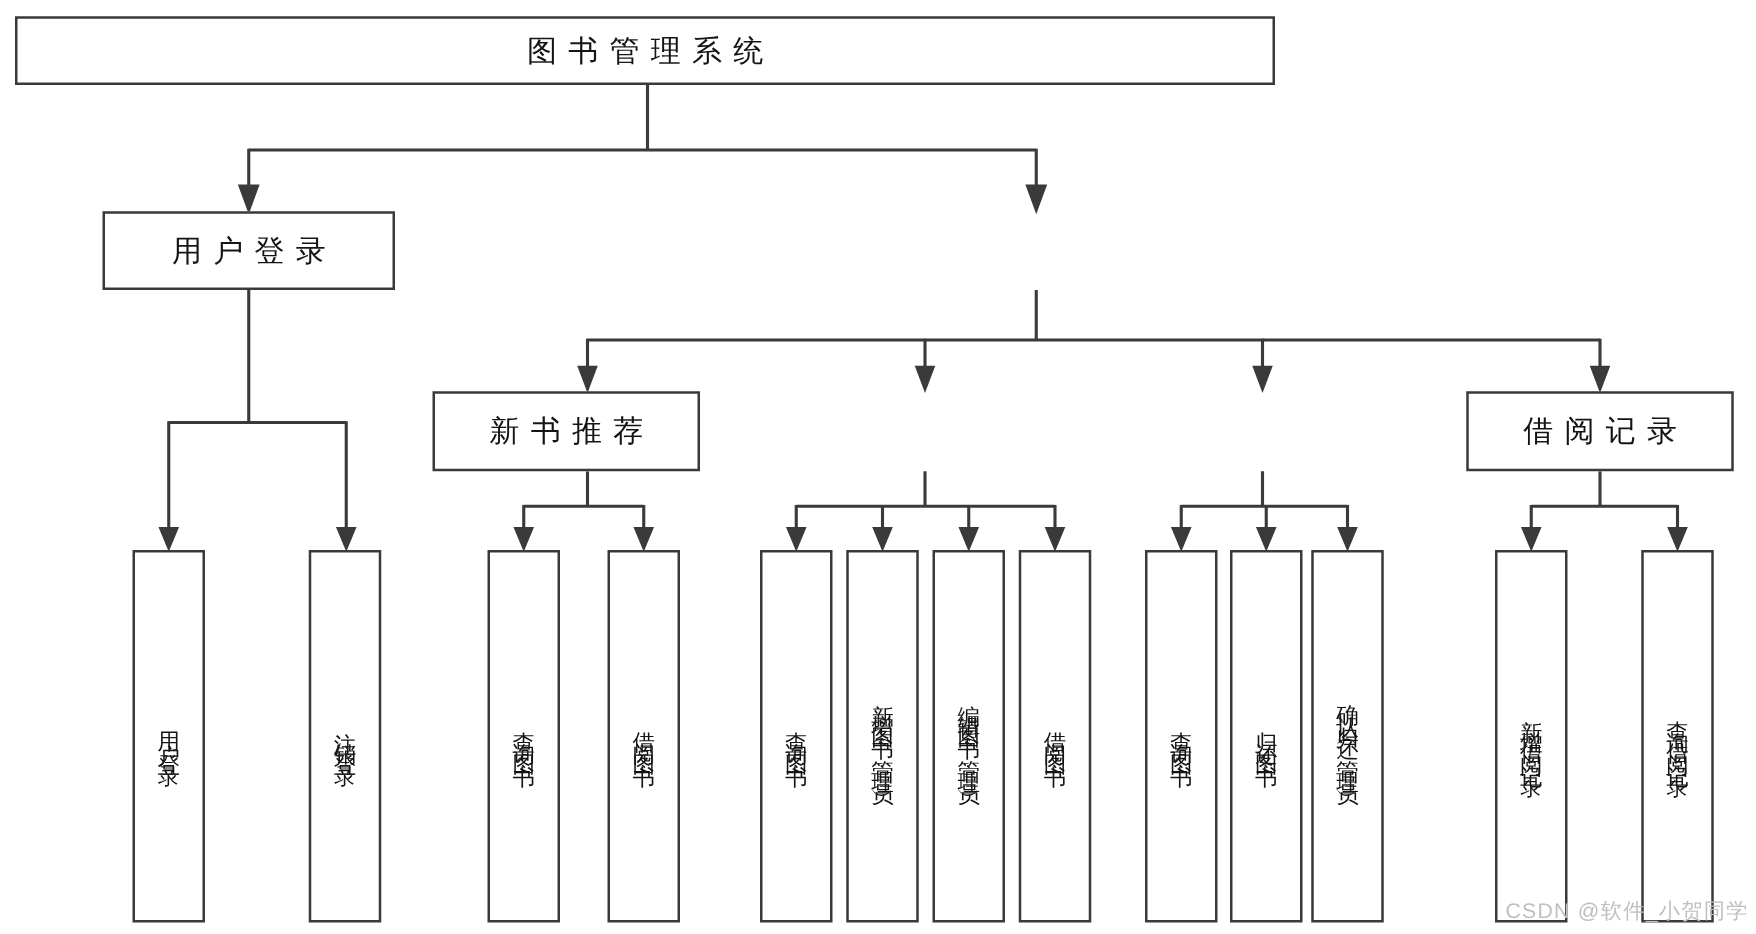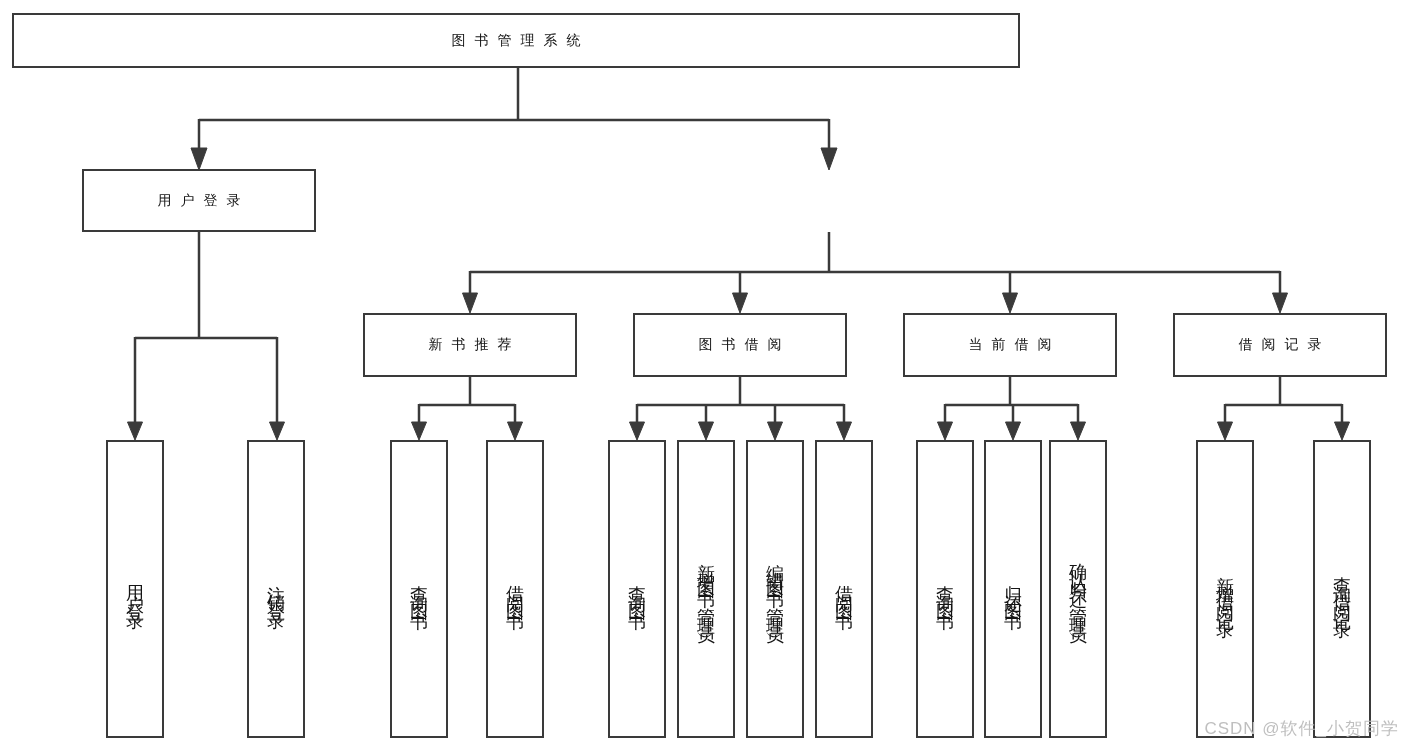--- a/index.html
+++ b/index.html
@@ -24,21 +24,21 @@
   .box{
     position:absolute;
     box-sizing:border-box;
     border:2.5px solid var(--border);
     background:#fff;
     display:flex;
     align-items:center;
     justify-content:center;
   }
   .hbox{
-    font-size:14px;
+    font-size:24px;
     letter-spacing:9px;
     text-indent:9px;
     white-space:nowrap;
   }
   .root{left:12px;top:13px;width:1008px;height:55px;}
   .lv2{height:63px;width:234px;top:169px;}
   .lv3{height:64px;width:214px;top:313px;}
   .vbox{
     top:440px;height:298px;width:58px;
   }
@@ -123,23 +123,21 @@
     <line x1="1225" y1="404" x2="1225" y2="424"></line>
     <polygon points="1217.5,422 1232.5,422 1225,440"></polygon>
     <line x1="1342" y1="404" x2="1342" y2="424"></line>
     <polygon points="1334.5,422 1349.5,422 1342,440"></polygon>
   </svg>
 
   <div class="box hbox root">图书管理系统</div>
 
   <div class="box hbox lv2" style="left:82px;">用户登录</div>
 
-  <div class="box hbox lv3" style="left:363px;">新书推荐</div>
-  <div class="box hbox lv3" style="left:633px;">图书借阅</div>
-  <div class="box hbox lv3" style="left:903px;">当前借阅</div>
+  <div class="box hbox lv3" style="left:346px;">新书推荐</div>
   <div class="box hbox lv3" style="left:1173px;text-align:right;">借阅记录</div>
 
   <div class="box vbox" style="left:106px;">
     <span>用户登录</span>
   </div>
   <div class="box vbox" style="left:247px;">
     <span>注销登录</span>
   </div>
 
   <div class="box vbox" style="left:390px;">

